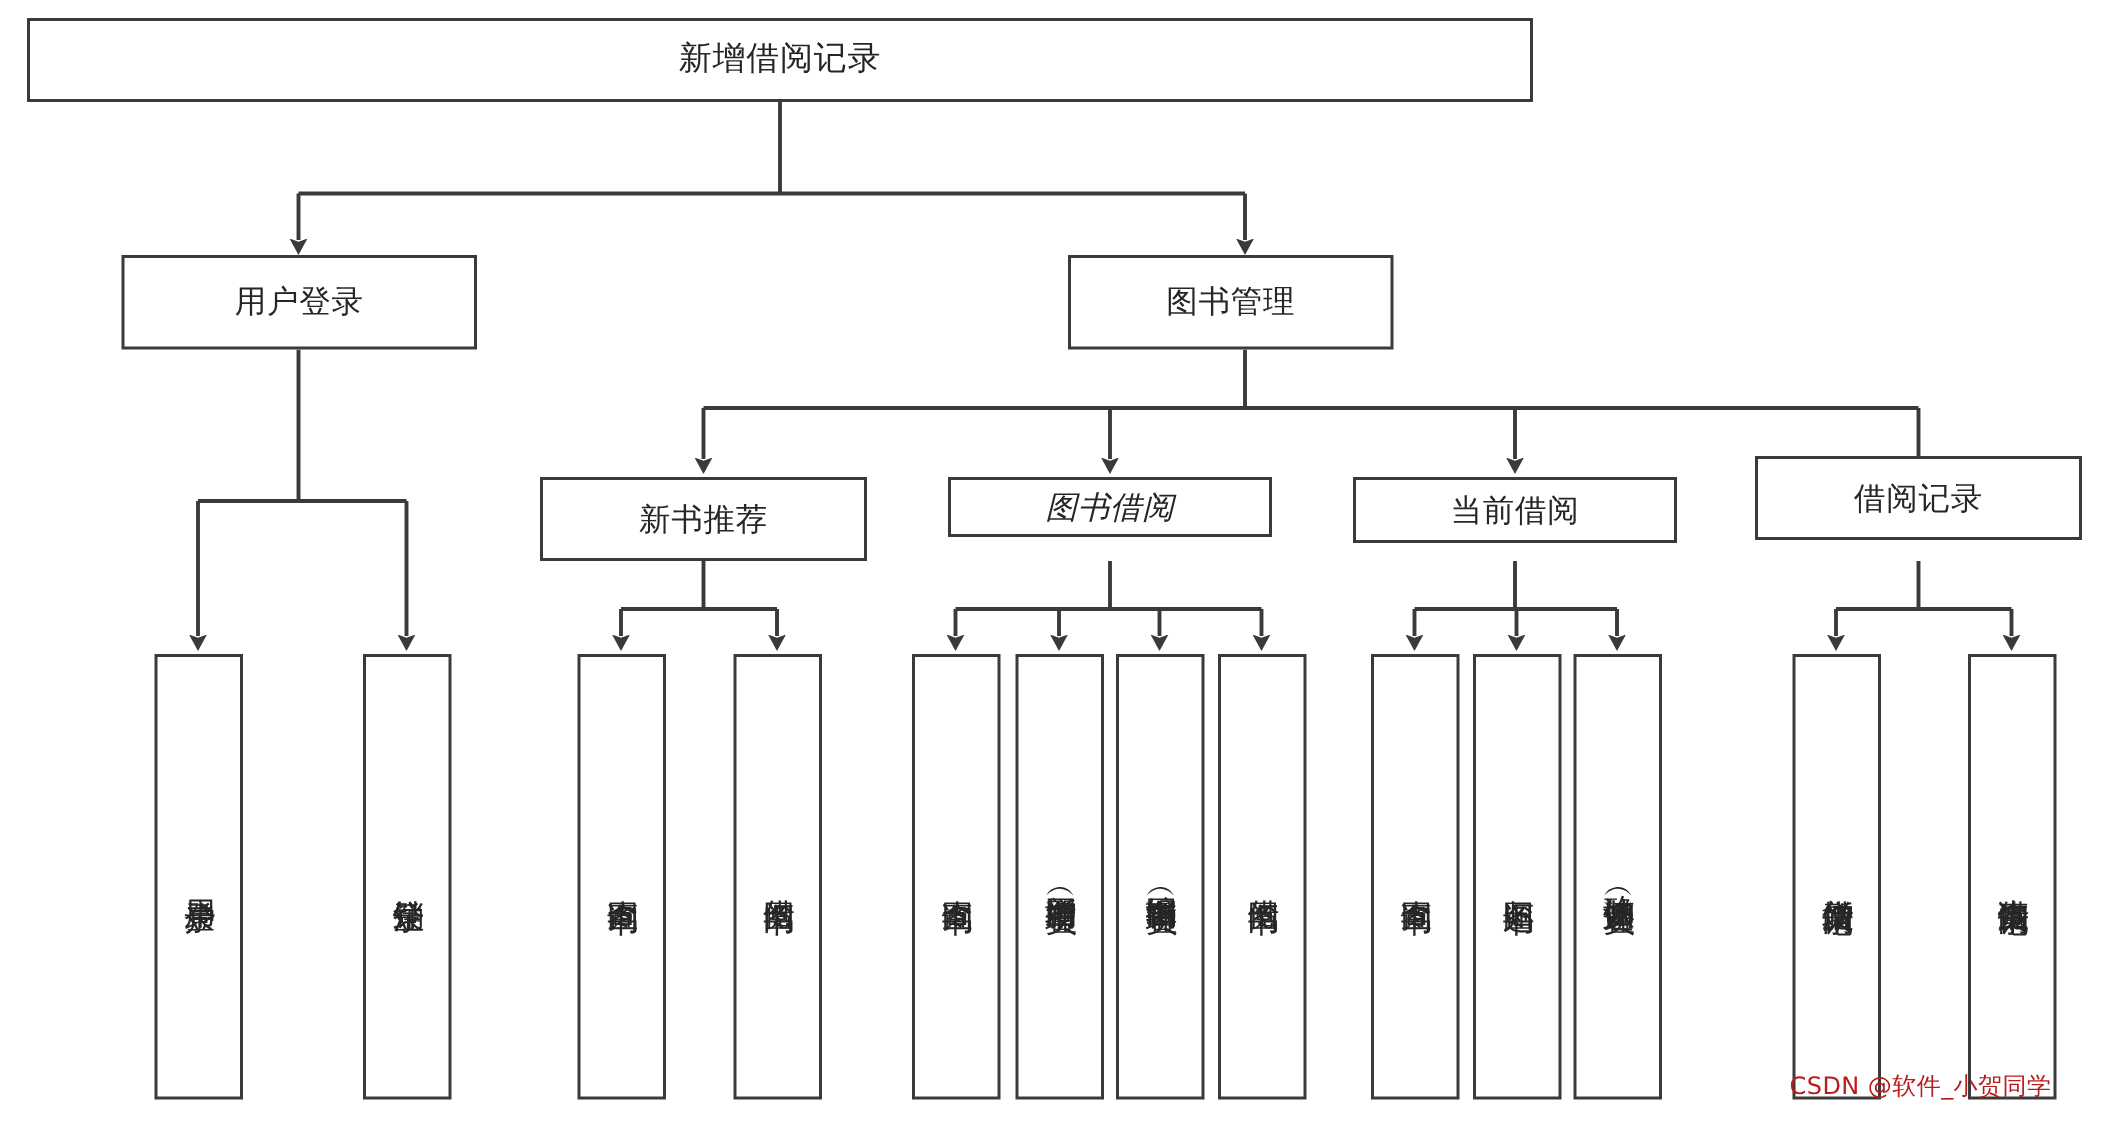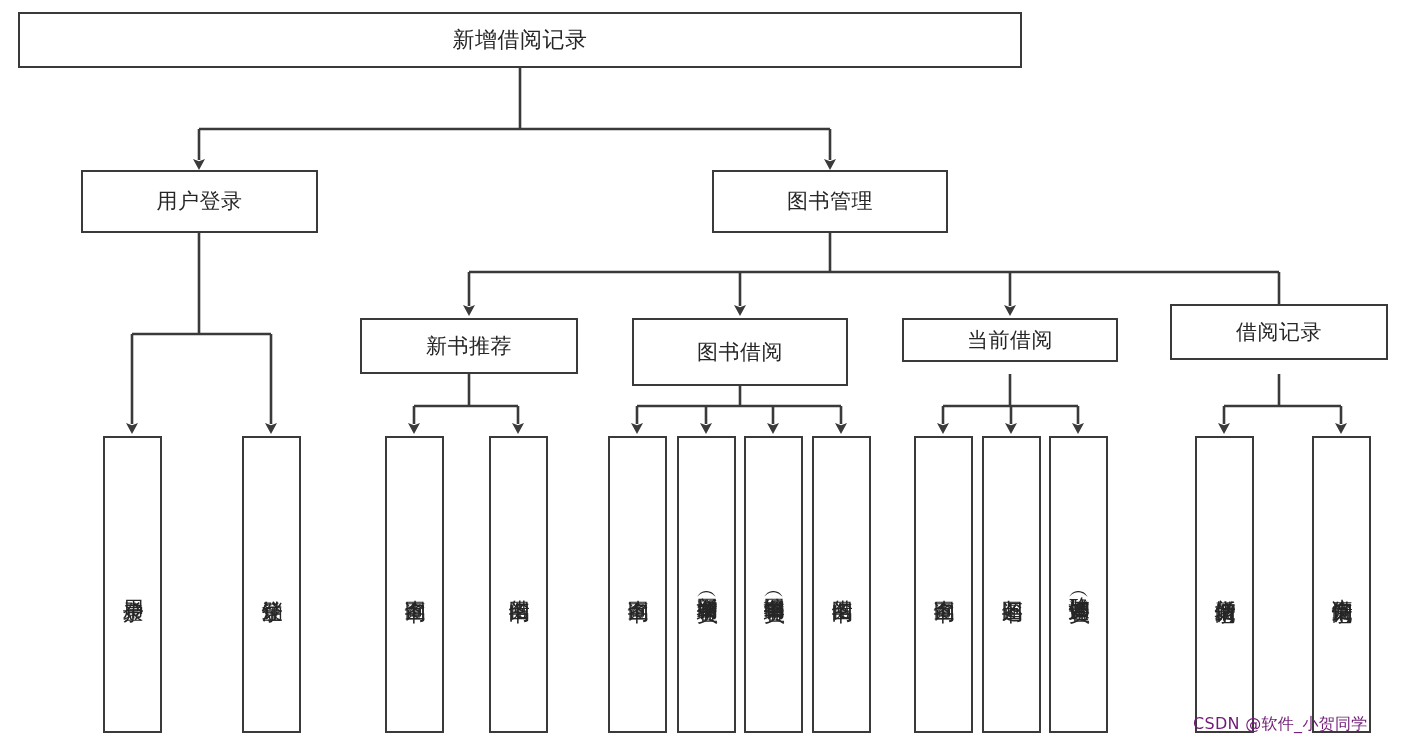--- a/index.html
+++ b/index.html
@@ -49,21 +49,21 @@
     line-height:1.32;
     letter-spacing:1px;
     white-space:normal;
     max-height:270px;
   }
   .watermark{
     position:absolute;
     left:1193px;
     top:714px;
     font-size:16px;
-    color:#701a75;
+    color:#b91c1c;
     white-space:nowrap;
     z-index:3;
     letter-spacing:0.3px;
   }
 </style>
 </head>
 <body>
 
 <div id="canvas">
 
@@ -117,28 +117,28 @@
     </g>
   </svg>
 
   <div class="node root" style="left:18px;top:12px;width:1004px;height:56px;">
     <span class="label">新增借阅记录</span>
   </div>
 
   <div class="node" style="left:81px;top:170px;width:237px;height:63px;">
     <span class="label">用户登录</span>
   </div>
-  <div class="node" style="left:712px;top:170px;width:236px;height:63px;">
+  <div class="node" style="left:712px;top:170px;width:217px;height:63px;">
     <span class="label">图书管理</span>
   </div>
 
   <div class="node" style="left:360px;top:318px;width:218px;height:56px;justify-content:center;">
     <span class="label">新书推荐</span>
   </div>
-  <div class="node" style="left:632px;top:318px;width:216px;height:68px;">
+  <div class="node" style="left:632px;top:318px;width:216px;height:40px;font-style:italic;">
     <span class="label">图书借阅</span>
   </div>
   <div class="node" style="left:902px;top:318px;width:216px;height:44px;">
     <span class="label">当前借阅</span>
   </div>
   <div class="node" style="left:1170px;top:304px;width:218px;height:56px;">
     <span class="label">借阅记录</span>
   </div>
 
   <div class="node leaf" style="left:103px;top:436px;width:59px;height:297px;">

